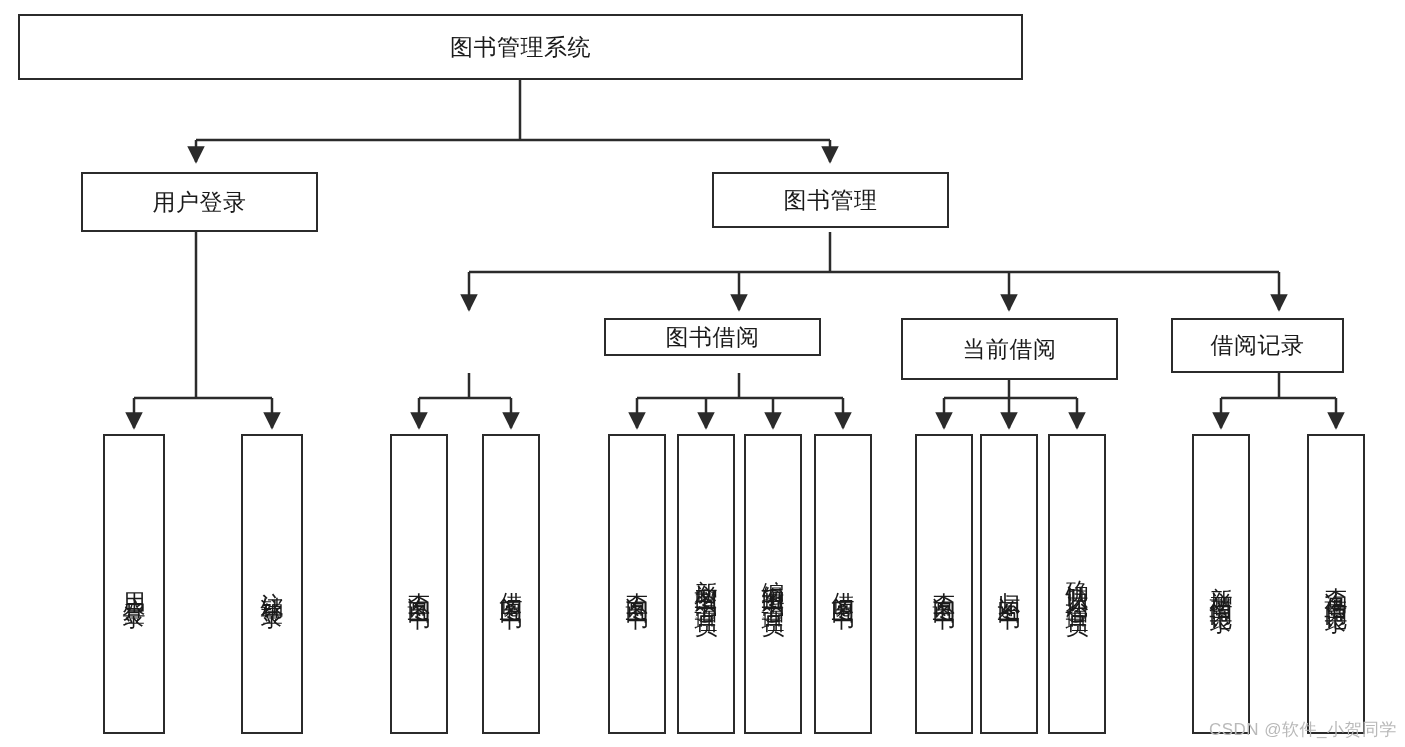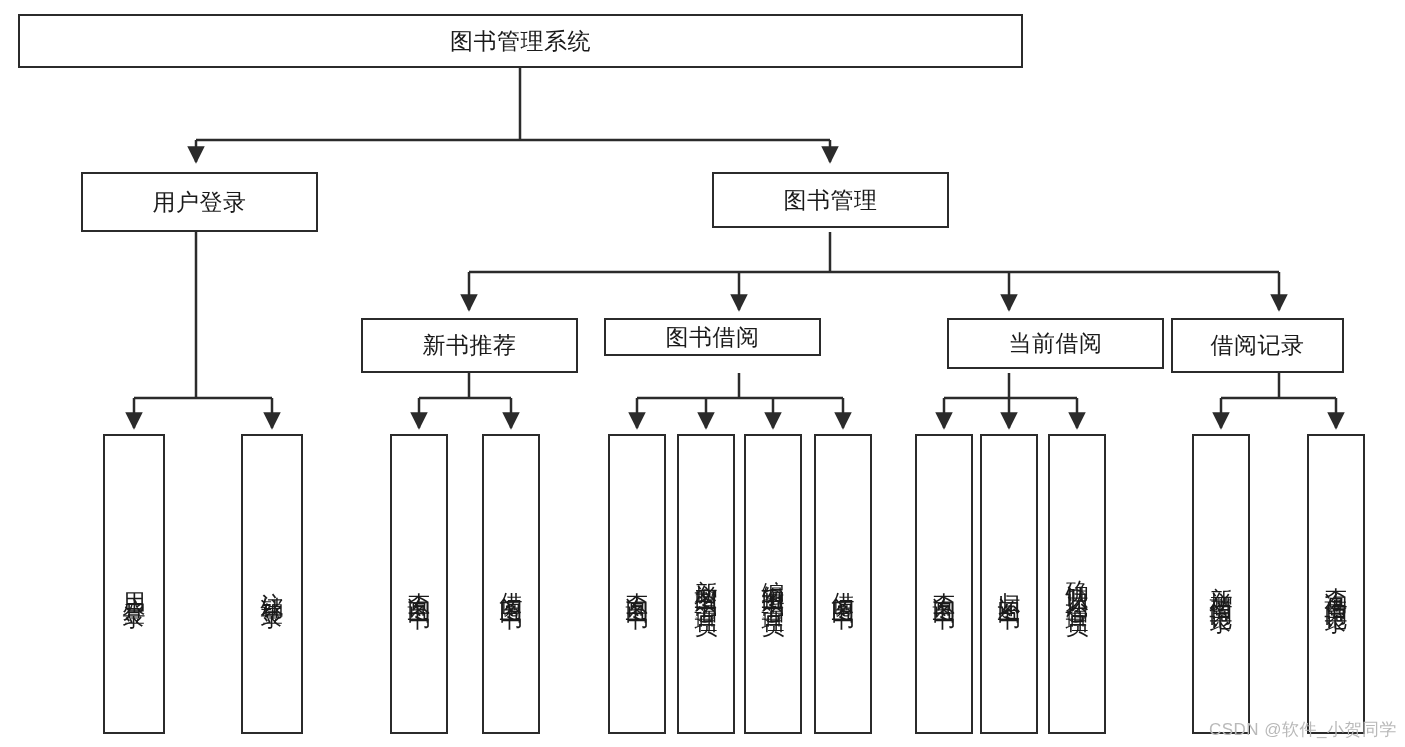--- a/index.html
+++ b/index.html
@@ -108,38 +108,35 @@
       <path d="M 1009 398 L 1009 428" marker-end="url(#arrow)"></path>
       <path d="M 1077 398 L 1077 428" marker-end="url(#arrow)"></path>
 
       <path d="M 1279 373 L 1279 398"></path>
       <path d="M 1221 398 L 1336 398"></path>
       <path d="M 1221 398 L 1221 428" marker-end="url(#arrow)"></path>
       <path d="M 1336 398 L 1336 428" marker-end="url(#arrow)"></path>
     </g>
   </svg>
 
-  <div class="node horiz" style="left:18px; top:14px; width:1005px; height:54px;">
+  <div class="node horiz" style="left:18px; top:14px; width:1005px; height:66px;">
     <span>图书管理系统</span>
   </div>
 
   <div class="node horiz" style="left:81px; top:172px; width:237px; height:60px;">
     <span>用户登录</span>
   </div>
   <div class="node horiz" style="left:712px; top:172px; width:237px; height:56px;">
     <span>图书管理</span>
   </div>
 
-  <div class="node horiz" style="left:361px; top:318px; width:217px; height:55px;">
-    <span>新书推荐</span>
-  </div>
   <div class="node horiz" style="left:604px; top:318px; width:217px; height:38px;">
     <span>图书借阅</span>
   </div>
-  <div class="node horiz" style="left:901px; top:318px; width:217px; height:51px;margin-left:46px;">
+  <div class="node horiz" style="left:901px; top:318px; width:217px; height:62px;">
     <span>当前借阅</span>
   </div>
   <div class="node horiz" style="left:1171px; top:318px; width:173px; height:55px;">
     <span>借阅记录</span>
   </div>
 
   <div class="node vert" style="left:103px; top:434px; width:62px; height:300px;">
     <span class="vtext">用户登录</span>
   </div>
   <div class="node vert" style="left:241px; top:434px; width:62px; height:300px;">

